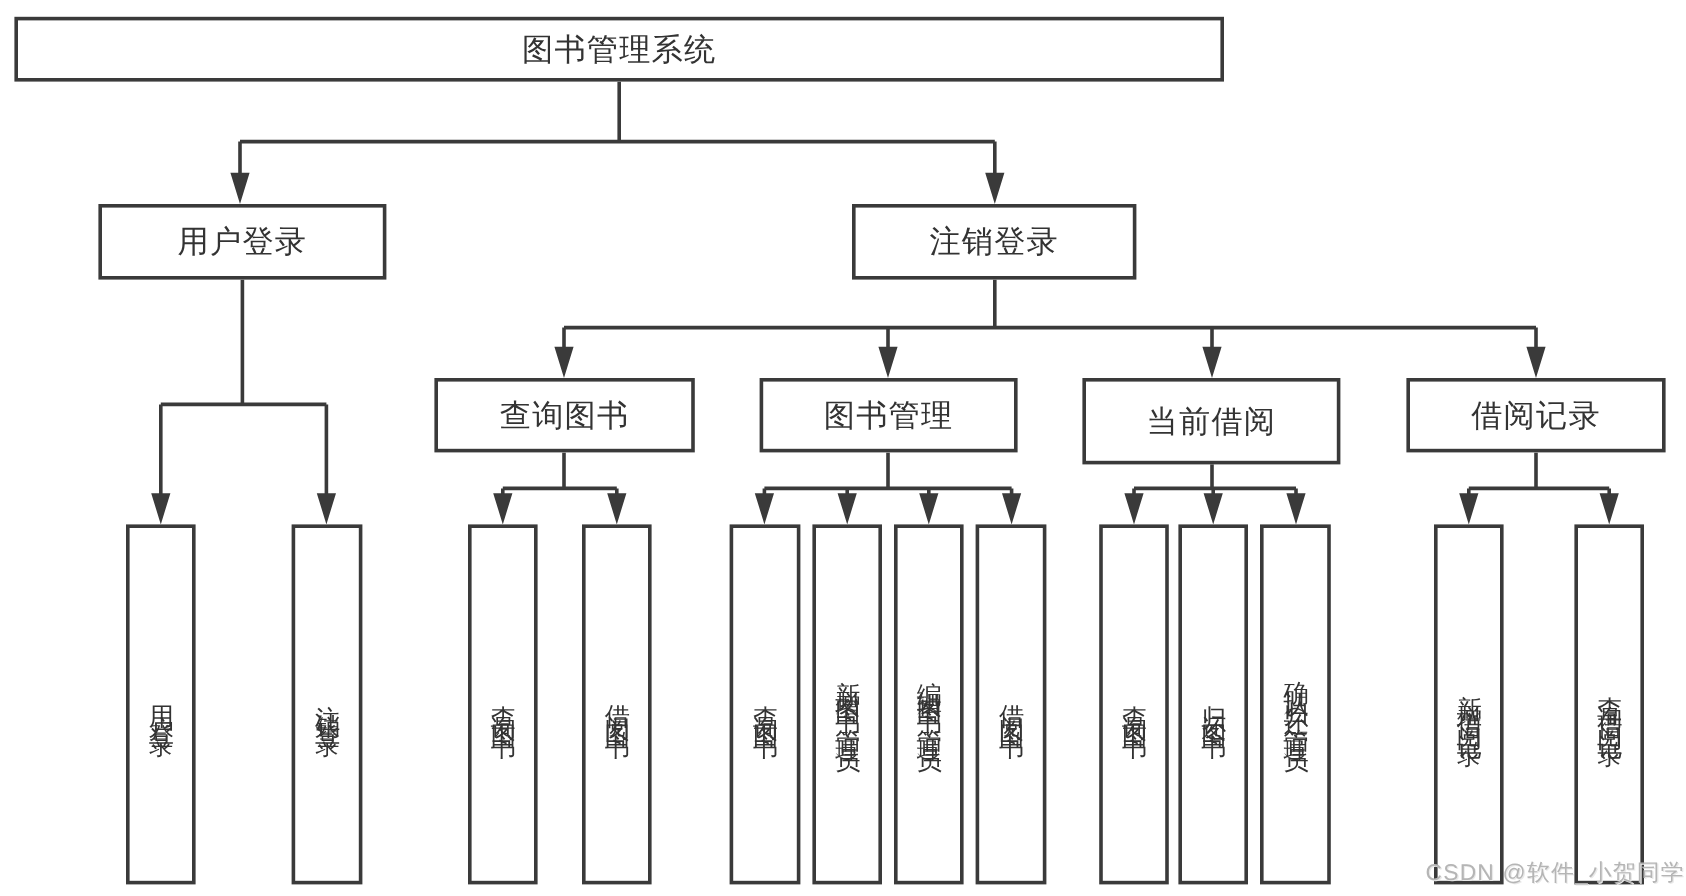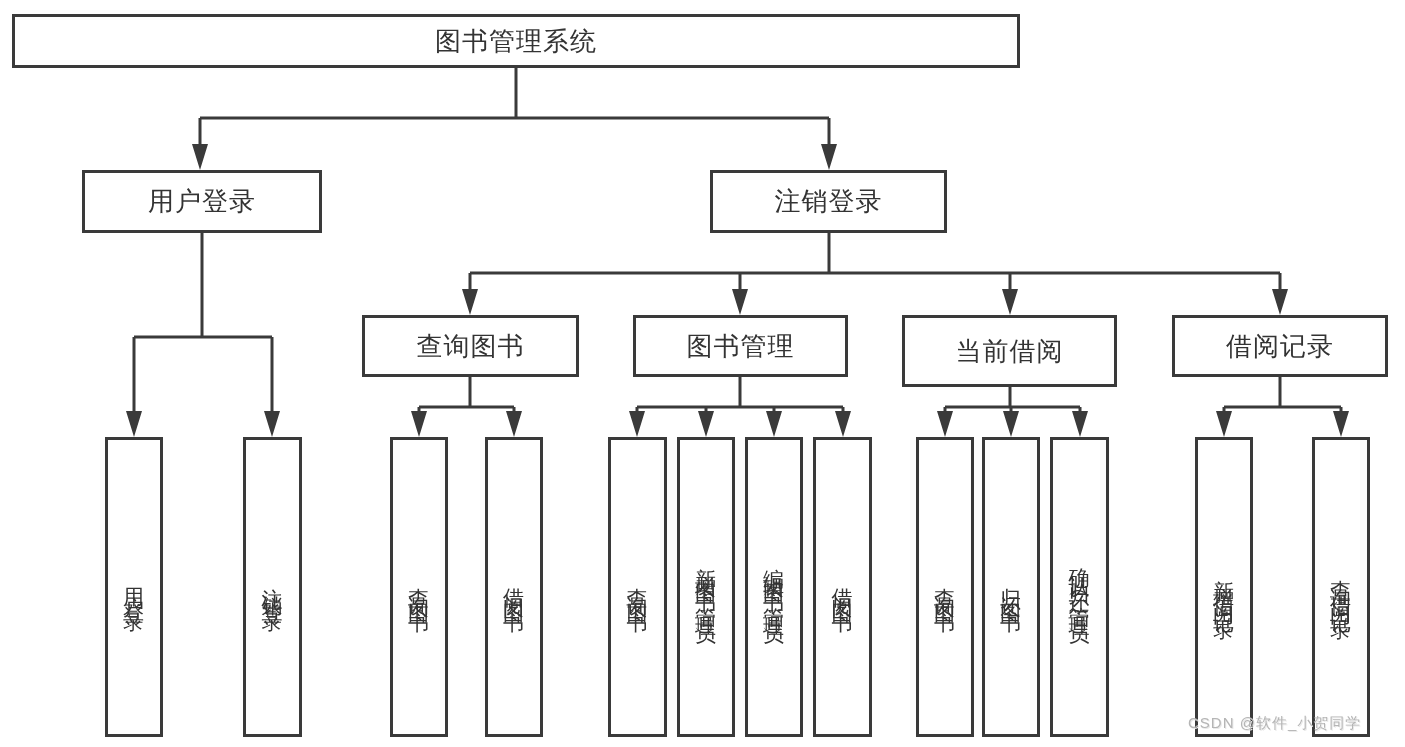--- a/index.html
+++ b/index.html
@@ -11,21 +11,21 @@
   .node{
     position:absolute;box-sizing:border-box;background:#ffffff;
     border:3px solid #3a3a3a;display:flex;align-items:center;justify-content:center;
     color:#333333;font-size:26px;letter-spacing:1px;
   }
   .node.leaf{font-size:21px;}
   .node.leaf .vtxt{
     writing-mode:vertical-rl;text-orientation:mixed;letter-spacing:8px;line-height:1;
   }
   #watermark{
-    position:absolute;left:1188px;top:714px;font-size:15px;color:#b5b5b5;
+    position:absolute;left:1188px;top:714px;font-size:19px;color:#b5b5b5;
     text-shadow:1px 1px 0 #e9e9e9;white-space:nowrap;letter-spacing:1px;
   }
 </style>
 </head>
 <body>
 
 <div id="canvas">
 
   <svg id="wires" viewBox="0 0 1405 747" xmlns="http://www.w3.org/2000/svg" aria-hidden="true">
 

